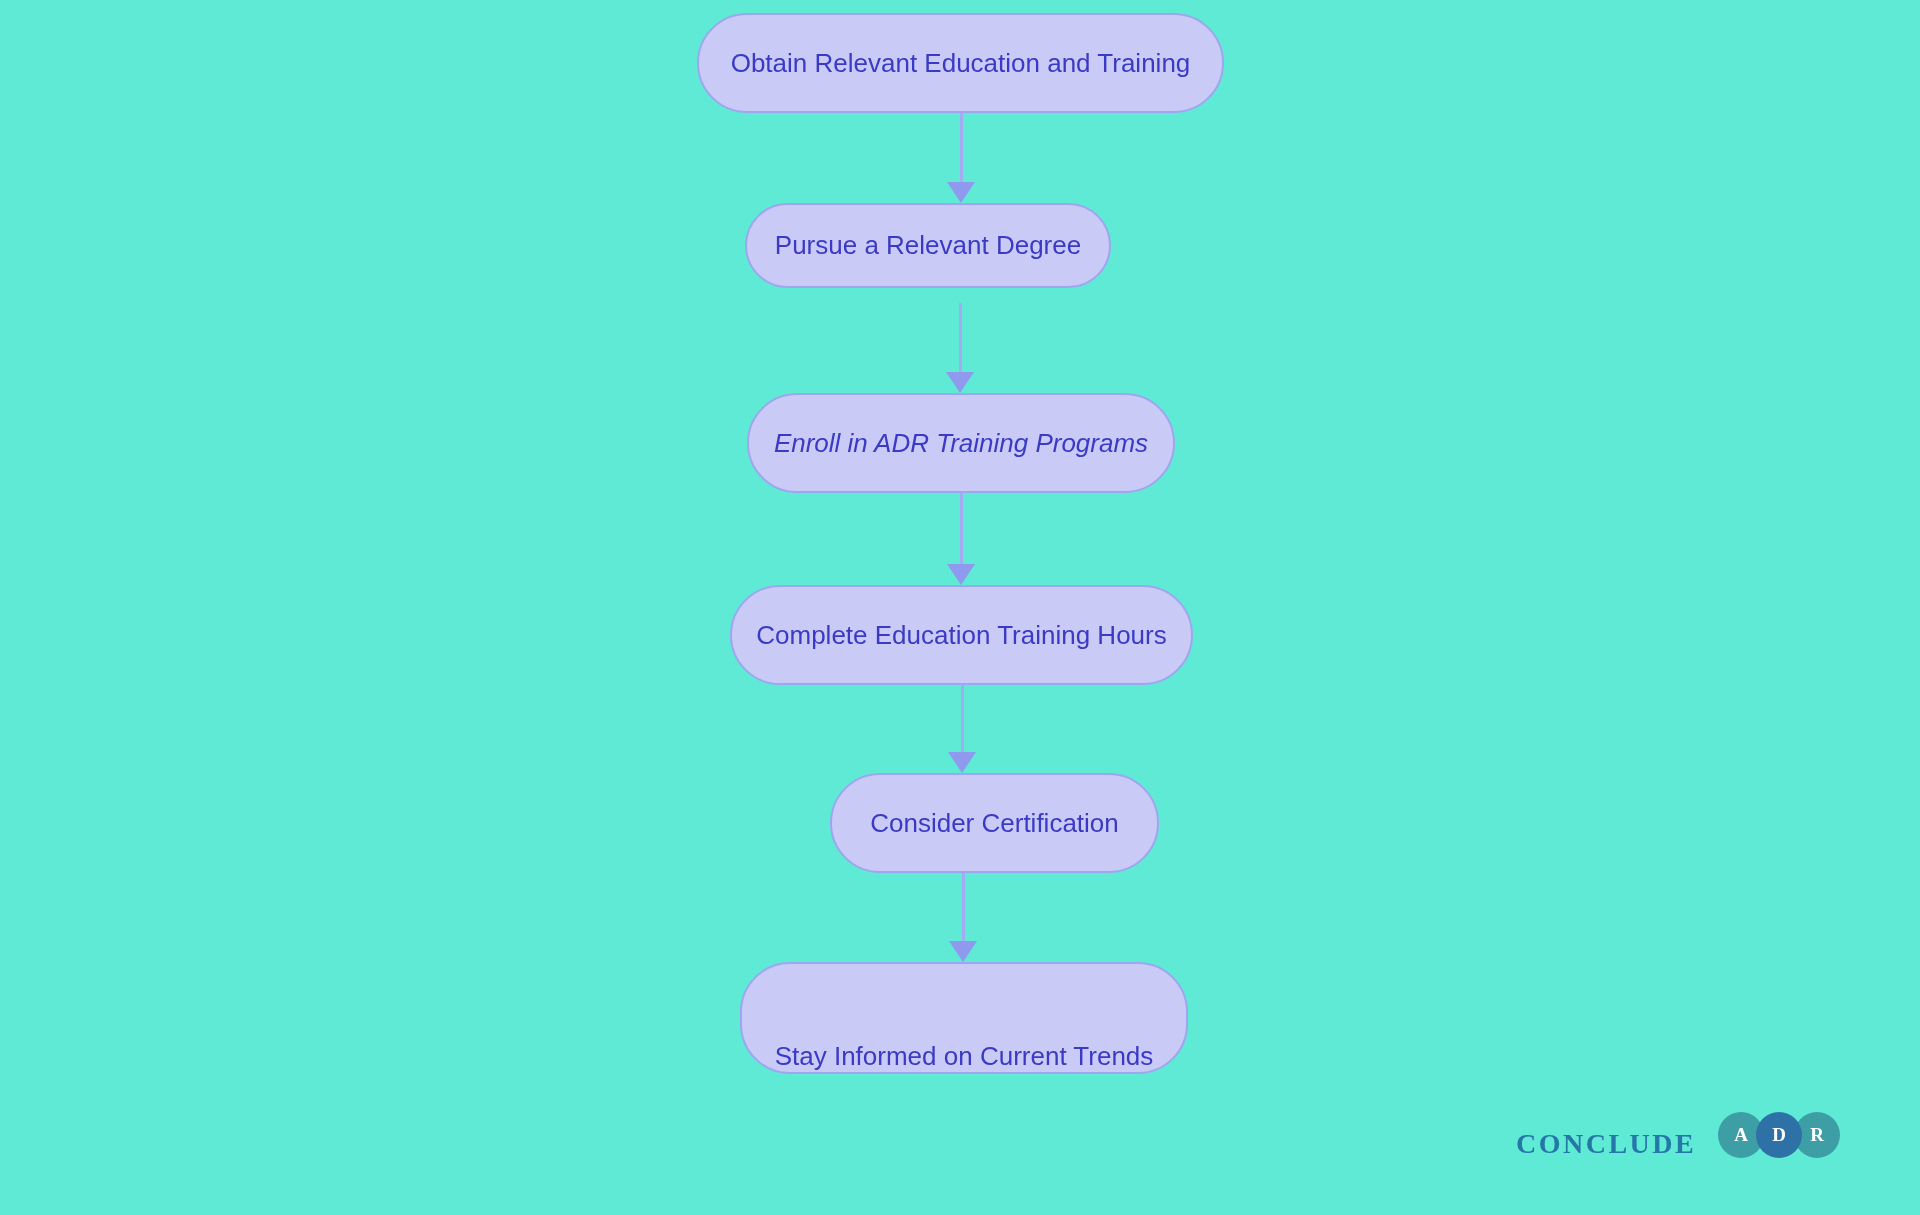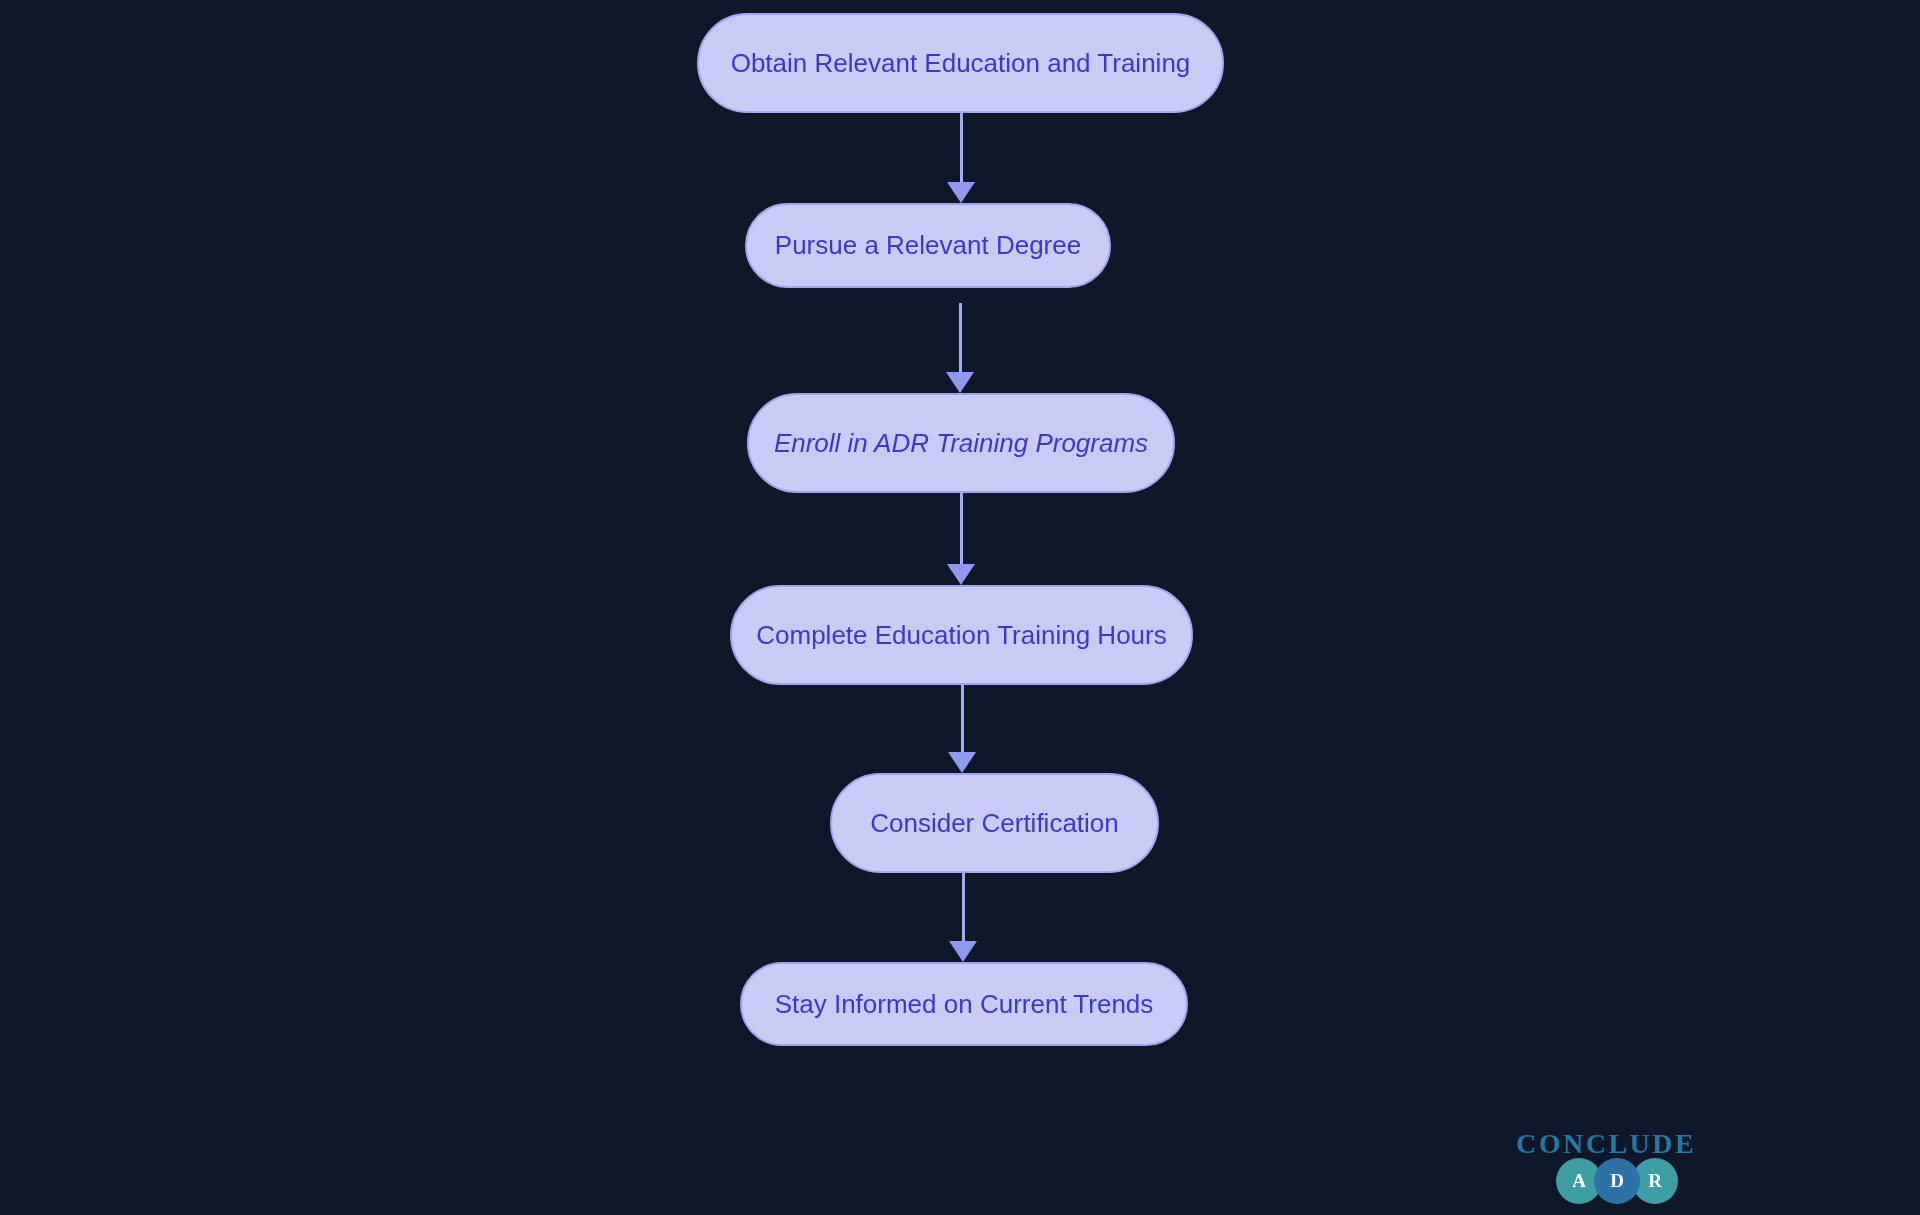--- a/index.html
+++ b/index.html
@@ -5,21 +5,21 @@
   html, body {
     margin: 0;
     padding: 0;
     background: #ffffff;
     font-family: "Liberation Sans", sans-serif;
   }
   #canvas {
     position: relative;
     width: 1920px;
     height: 1215px;
-    background: #0f172a;
+    background: #5eead4;
     overflow: hidden;
   }
   
   .flow-node {
     position: absolute;
     box-sizing: border-box;
     border-radius: 50px;
     border: 2px solid var(--node-border, #9FA6F0);
     background: var(--node-fill, #C9CAF6);
     color: var(--node-text, #3A3AC4);
@@ -41,25 +41,24 @@
     width: 0;
     height: 0;
     border-left: 14px solid transparent;
     border-right: 14px solid transparent;
     border-top: 21px solid var(--arrow-head, #8F99EE);
   }
   
   .logo {
     position: absolute;
     left: 1516px;
-    top: 1130px;
+    top: 1102px;
     height: 56px;
     display: flex;
-    align-items: center;
-    flex-direction: column;
+    align-items: flex-end;
   }
   .logo-wordmark {
     font-family: "Liberation Serif", serif;
     font-weight: bold;
     font-size: 28px;
     letter-spacing: 2.5px;
     line-height: 1;
   }
   .logo-badges {
     position: relative;
@@ -95,21 +94,21 @@
   </div>
       <div class="flow-node" style="left: 747px; top: 393px; width: 428px; height: 100px; font-style: italic;">
     <span>Enroll in ADR Training Programs</span>
   </div>
       <div class="flow-node" style="left: 730px; top: 585px; width: 463px; height: 100px;">
     <span>Complete Education Training Hours</span>
   </div>
       <div class="flow-node" style="left: 830px; top: 773px; width: 329px; height: 100px;">
     <span>Consider Certification</span>
   </div>
-      <div class="flow-node" style="left: 740px; top: 962px; width: 448px; height: 84px;">
+      <div class="flow-node" style="left: 740px; top: 962px; width: 448px; height: 112px; align-items: flex-end;">
     <span>Stay Informed on Current Trends</span>
   </div>
       <div>
     <div class="flow-line" style="left: 959.5px; top: 113px; height: 71px;"></div>
     <div class="flow-arrowhead" style="left: 947px; top: 182px;"></div>
   </div>
       <div>
     <div class="flow-line" style="left: 958.5px; top: 303px; height: 71px;"></div>
     <div class="flow-arrowhead" style="left: 946px; top: 372px;"></div>
   </div>

